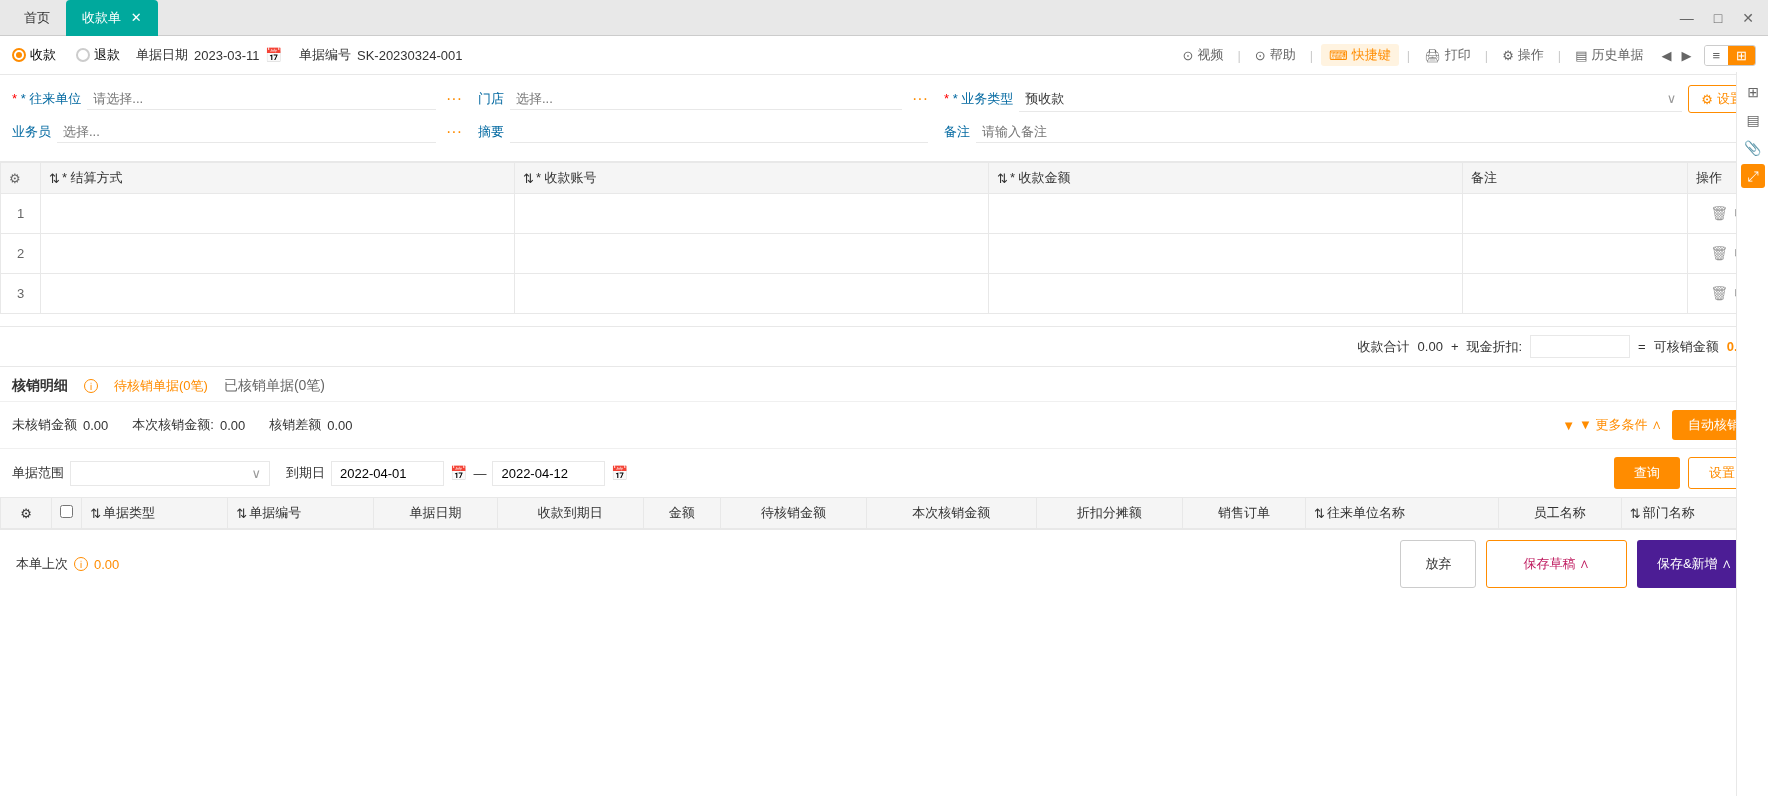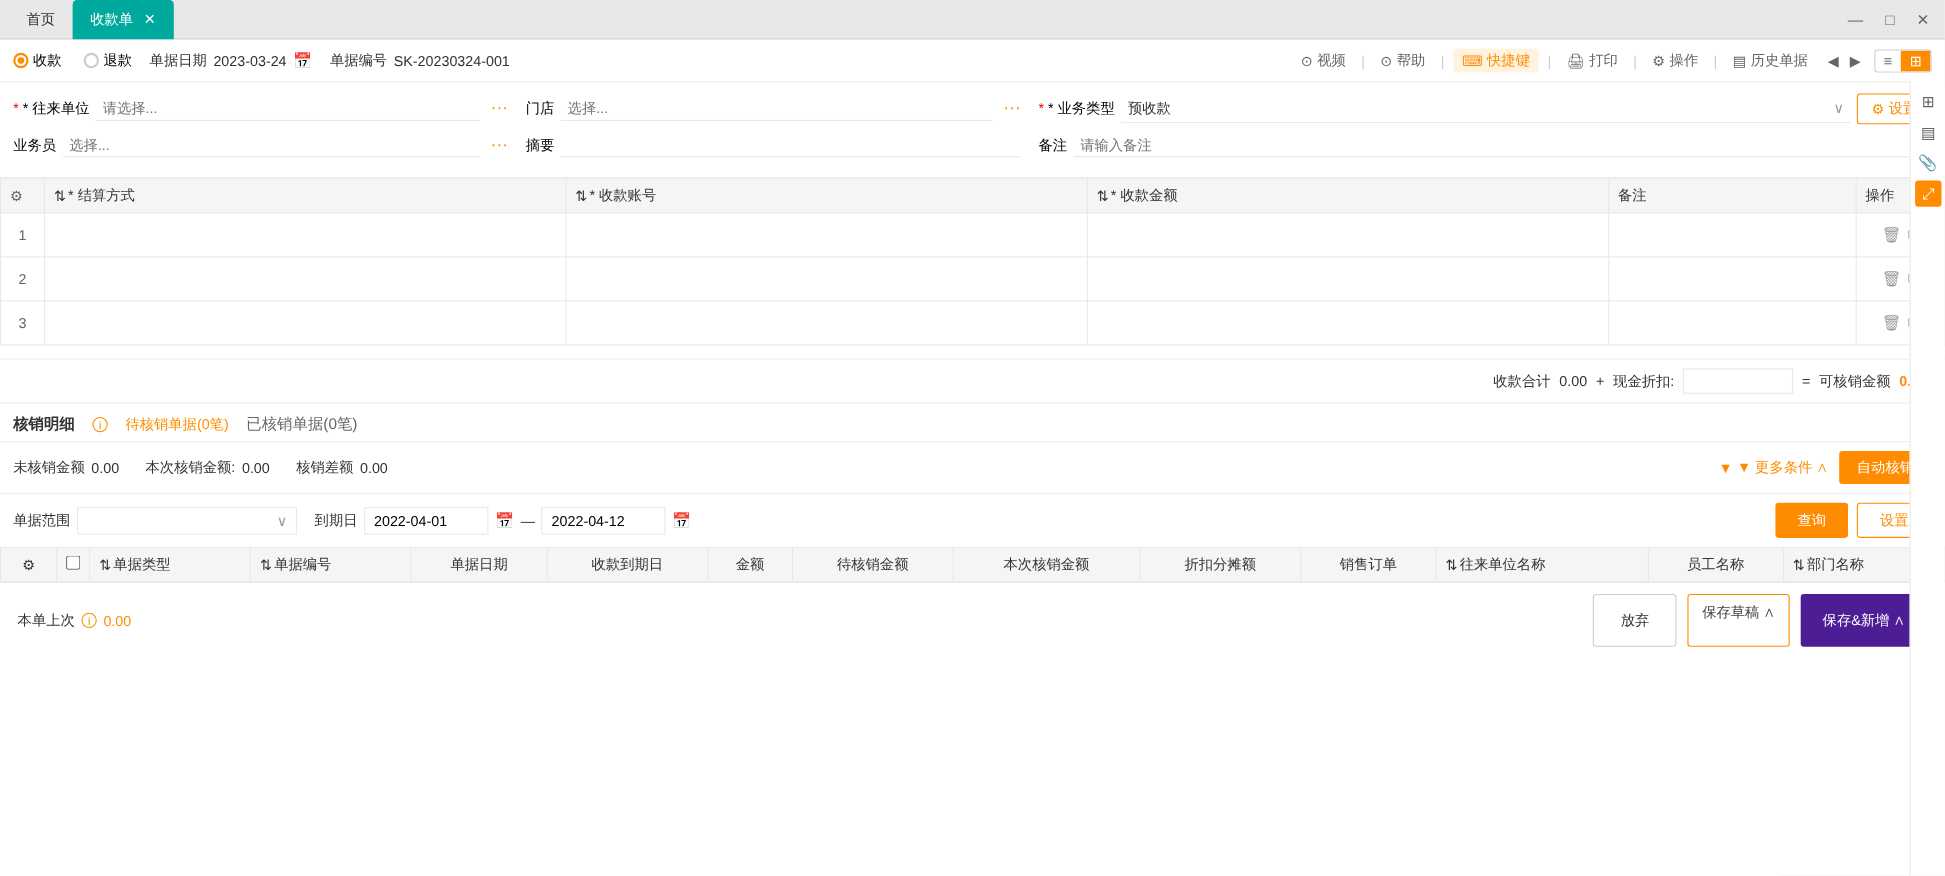--- a/index.html
+++ b/index.html
@@ -65,21 +65,21 @@
     .view-btn.active { background: #ff8c00; color: #fff; }
 
     
     .form-area {
       padding: 10px 12px;
       border-bottom: 1px solid #e8e8e8;
       flex-shrink: 0;
     }
     .form-row { display: flex; align-items: center; gap: 16px; margin-bottom: 8px; }
     .form-field { display: flex; align-items: center; gap: 6px; flex: 1; }
-    .field-label { color: #000000; white-space: nowrap; min-width: fit-content; }
+    .field-label { color: #0369a1; white-space: nowrap; min-width: fit-content; }
     .required::before { content: '* '; color: #f00; }
     .field-input {
       flex: 1; border: none; border-bottom: 1px solid #e8e8e8;
       padding: 3px 6px; color: #999; outline: none;
       font-size: 13px; background: transparent;
     }
     .more-btn { color: #ff8c00; cursor: pointer; font-size: 16px; margin-left: 4px; }
     .field-select {
       flex: 1; display: flex; align-items: center; gap: 4px;
       border-bottom: 1px solid #e8e8e8; padding: 3px 6px;
@@ -210,23 +210,23 @@
     }
     .footer-left { display: flex; align-items: center; gap: 6px; }
     .footer-info { color: #333; }
     .footer-value { color: #ff8c00; }
     .footer-right { margin-left: auto; display: flex; gap: 10px; }
     .discard-btn {
       background: #fff; color: #333; border: 1px solid #ccc;
       padding: 7px 24px; border-radius: 3px; cursor: pointer; font-size: 13px;
     }
     .save-draft-btn {
-      background: #fff; color: #404040; border: 1px solid #ff8c00;
-      padding: 7px 12px; border-radius: 3px; cursor: pointer; font-size: 13px;
-      display: flex; gap: 4px;
+      background: #fff; color: #be185d; border: 1px solid #ff8c00;
+      padding: 7px 36px; border-radius: 3px; cursor: pointer; font-size: 13px;
+      display: flex; align-items: center; gap: 4px;
     }
     .save-new-btn {
       background: #4c1d95; color: #fff; border: none;
       padding: 15px 20px; border-radius: 3px; cursor: pointer; font-size: 13px;
       display: flex; align-items: flex-end; gap: 4px;
     }
 
     
     .right-sidebar {
       position: absolute; right: 0; top: 36px;
@@ -276,21 +276,21 @@
         <span>收款</span>
       </label>
       <label class="radio-label">
         <div class="radio-dot"></div>
         <span>退款</span>
       </label>
     </div>
 
     <div class="meta-field">
       <span class="meta-label">单据日期</span>
-      <span class="meta-value">2023-03-24</span>
+      <span class="meta-value">2023-03-11</span>
       <span class="calendar-icon">📅</span>
     </div>
 
     <div class="meta-field">
       <span class="meta-label">单据编号</span>
       <span class="meta-value">SK-20230324-001</span>
     </div>
 
     <div class="toolbar-right">
       <div class="toolbar-btn">

